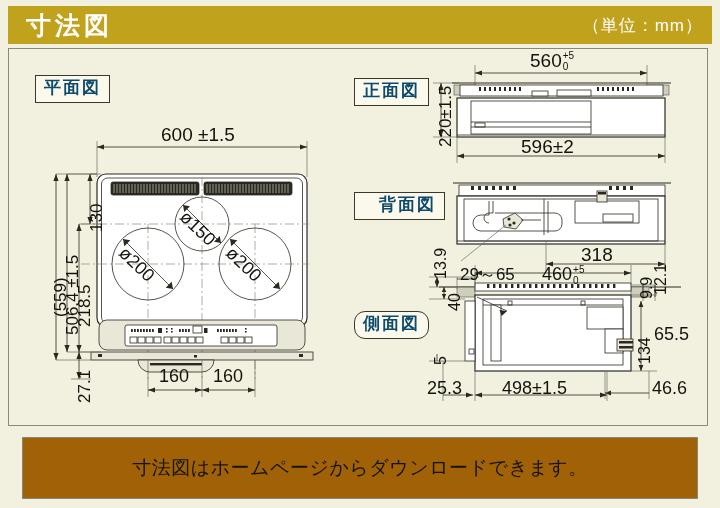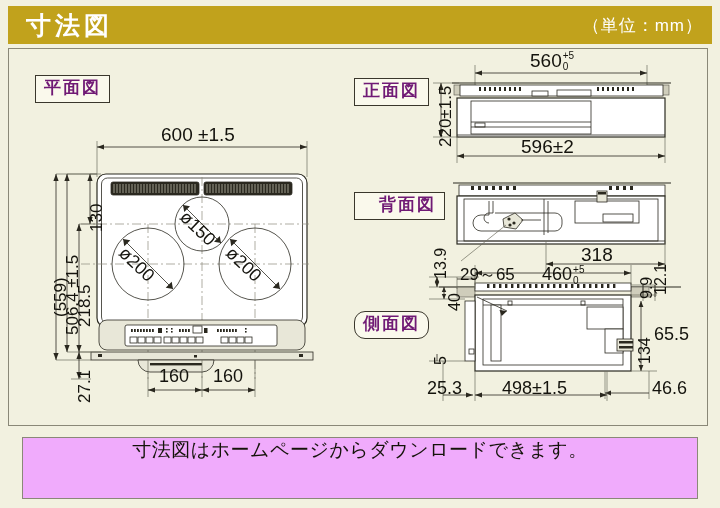--- a/index.html
+++ b/index.html
@@ -33,21 +33,21 @@
     border:1.5px solid #8a8878;
     box-sizing:border-box;
   }
 
   
   .viewlabel{
     position:absolute;
     border:1.5px solid #3a372c;
     background:#faf9ec;
     padding:3px 8px 4px 8px;
-    font-size:17px;font-weight:bold;color:#701a75;
+    font-size:17px;font-weight:bold;color:#0c4a6e;
     letter-spacing:2px;line-height:1.1;
     box-shadow:0 0 0 2px #f2f1e0;
   }
 
   
   .dimtxt{
     position:absolute;color:#14130d;white-space:nowrap;line-height:1;
     font-family:"Liberation Sans","DejaVu Sans",sans-serif;
   }
   .vert{transform-origin:0 0;}
@@ -59,23 +59,23 @@
   .dash{stroke:#8d8b7c;stroke-width:0.7;stroke-dasharray:9 3 2 3;}
   .ext{stroke:#6f6d5f;stroke-width:0.7;}
   .fillw{fill:#ffffff;}
   .fillg{fill:#e8e7d8;}
   .filld{fill:#2a281f;}
   .hatch{fill:#cfcdbb;stroke:#55534a;stroke-width:0.6;}
 
   
   .footer{
     position:absolute;left:22px;top:437px;width:676px;height:62px;
-    border:1.5px solid #8a8878;background:#f0abfc;
+    border:1.5px solid #8a8878;background:#a16207;
     box-sizing:border-box;
-    display:flex;flex-direction:column;align-items:center;justify-content:flex-start;
+    display:flex;flex-direction:column;align-items:center;justify-content:center;
   }
   .footer-line1{font-size:19px;color:#141309;letter-spacing:0.5px;line-height:1.25;}
   .footer-line2{font-size:19px;color:#141309;letter-spacing:0px;line-height:1.25;}
 </style>
 </head>
 <body>
 
 <div id="root">
 
   <div class="header">

